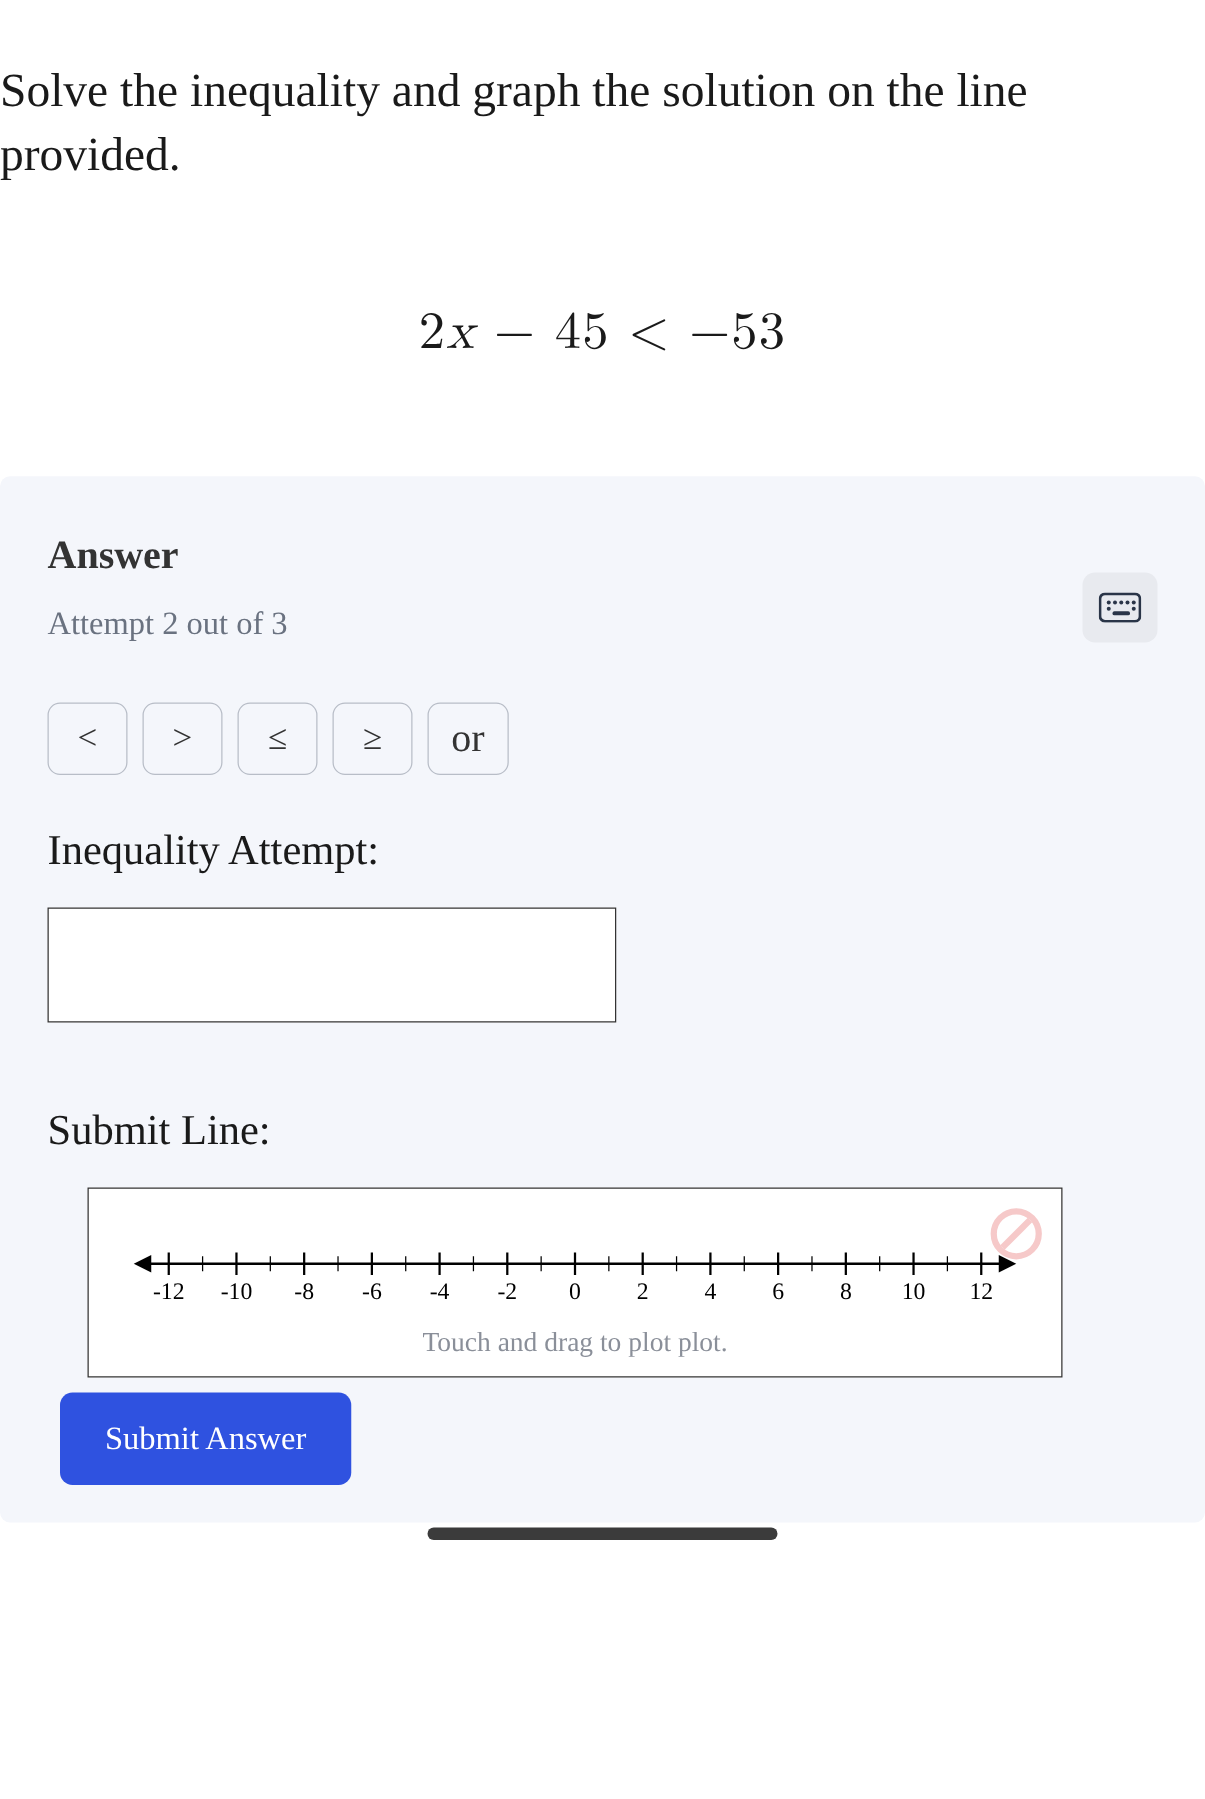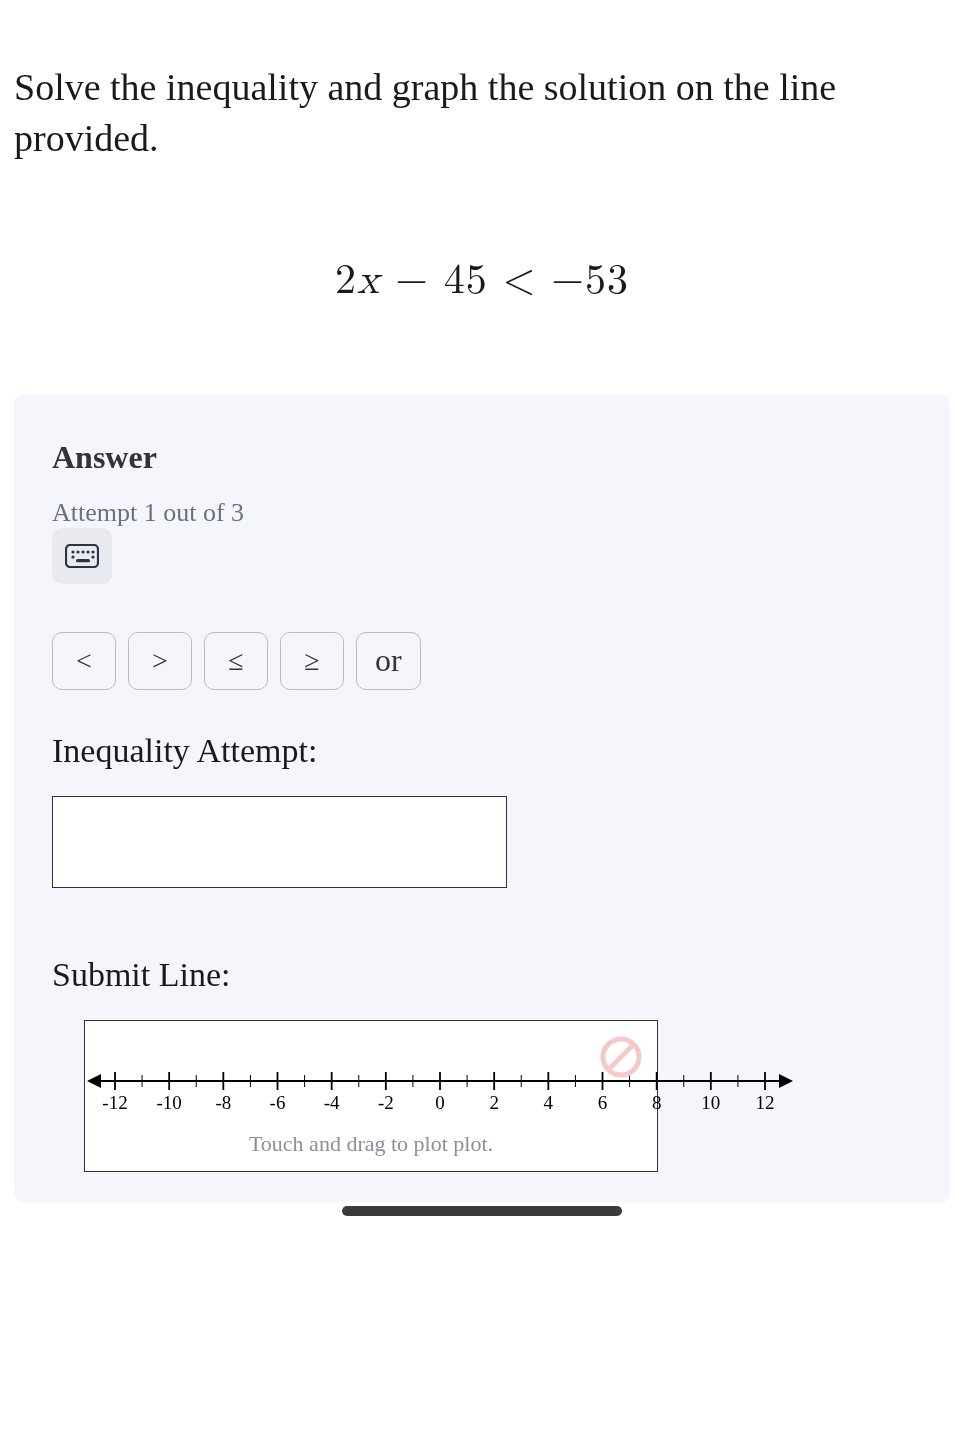--- a/index.html
+++ b/index.html
@@ -3,21 +3,21 @@
 <meta charset="utf-8">
 <style>
   * { box-sizing: border-box; margin: 0; padding: 0; }
   body {
     font-family: Georgia, 'Times New Roman', serif;
     background: #fff;
     width: 964px;
     color: #1a1a1a;
   }
   .page {
-    padding: 14px;
+    padding: 0;
   }
   .question-text {
     font-size: 38px;
     line-height: 1.35;
     padding: 48px 0 10px 0;
   }
   .equation {
     font-family: 'STIX', 'Latin Modern Math', Georgia, serif;
     font-size: 42px;
     text-align: center;
@@ -27,22 +27,21 @@
   .equation .var { font-style: italic; }
   .answer-panel {
     background: #f4f6fb;
     border-radius: 8px;
     padding: 44px 38px 30px 38px;
     position: relative;
   }
   .answer-header-row {
     display: flex;
     justify-content: space-between;
-    align-items: flex-start;
-    flex-direction: column;
+    align-items: flex-end;
   }
   .answer-header {
     font-weight: bold;
     font-size: 32px;
     color: #333;
   }
   .keyboard-btn {
     width: 60px;
     height: 56px;
     background: #e8eaef;
@@ -90,21 +89,21 @@
     height: 92px;
     border: 1.5px solid #333;
     background: #fff;
     font-size: 28px;
     padding: 10px;
     font-family: Georgia, serif;
   }
   .number-line-box {
     margin-top: 26px;
     margin-left: 32px;
-    width: 574px;
+    width: 780px;
     border: 1.5px solid #333;
     background: #fff;
     position: relative;
     padding: 18px 0 14px 0;
   }
   .clear-icon {
     position: absolute;
     top: 14px;
     right: 14px;
     width: 44px;
@@ -148,21 +147,21 @@
   <div class="question-text">Solve the inequality and graph the solution on the line provided.</div>
 
   <div class="equation">
     <span>2</span><span class="var">x</span><span> − 45 </span><span>&lt;</span><span> −53</span>
   </div>
 
   <div class="answer-panel">
     <div class="answer-header-row">
       <div>
         <div class="answer-header">Answer</div>
-        <div class="attempt-text">Attempt 1 out of 3</div>
+        <div class="attempt-text">Attempt 2 out of 3</div>
       </div>
       <div class="keyboard-btn">
         <svg class="keyboard-icon-svg" viewBox="0 0 34 24">
           <rect x="1" y="1" width="32" height="22" rx="4" fill="none" stroke="#2a3548" stroke-width="2.2"></rect>
           <circle cx="8" cy="8" r="1.6" fill="#2a3548"></circle>
             <circle cx="13" cy="8" r="1.6" fill="#2a3548"></circle>
           <circle cx="18" cy="8" r="1.6" fill="#2a3548"></circle>
             <circle cx="23" cy="8" r="1.6" fill="#2a3548"></circle>
           <circle cx="28" cy="8" r="1.6" fill="#2a3548"></circle>
           <circle cx="8" cy="13" r="1.6" fill="#2a3548"></circle>
@@ -231,16 +230,17 @@
             <line x1="625.8333333333333" y1="11" x2="625.8333333333333" y2="29" stroke="#000" stroke-width="1.8"></line>
             <text x="625.8333333333333" y="48" text-anchor="middle" font-family="Georgia,serif" font-size="19" fill="#000">10</text>
             <line x1="652.9166666666666" y1="14" x2="652.9166666666666" y2="26" stroke="#000" stroke-width="1"></line>
             <line x1="680" y1="11" x2="680" y2="29" stroke="#000" stroke-width="1.8"></line>
             <text x="680" y="48" text-anchor="middle" font-family="Georgia,serif" font-size="19" fill="#000">12</text>
           </g>
       </svg>
       <div class="nl-hint">Touch and drag to plot plot.</div>
     </div>
 
+    <button class="submit-btn">Submit Answer</button>
   </div>
 
   <div class="bottom-handle"></div>
 </div>
 
 </body></html>

